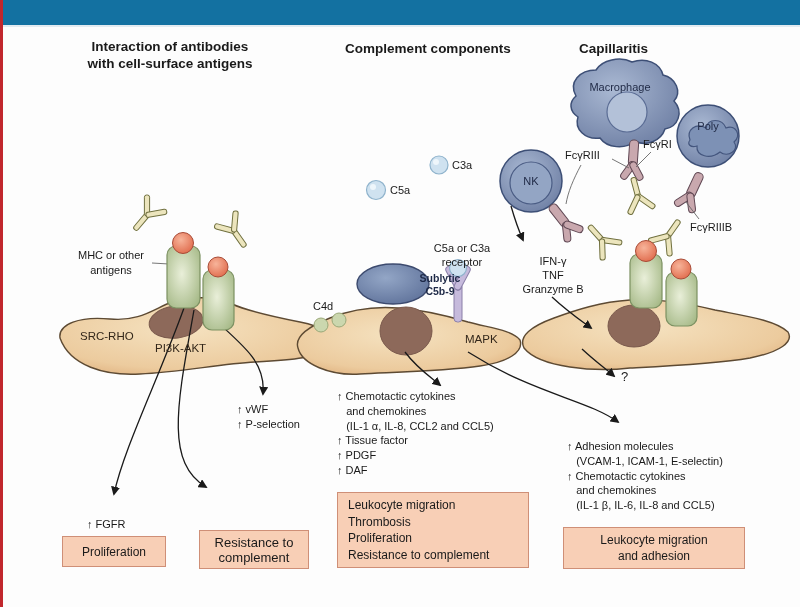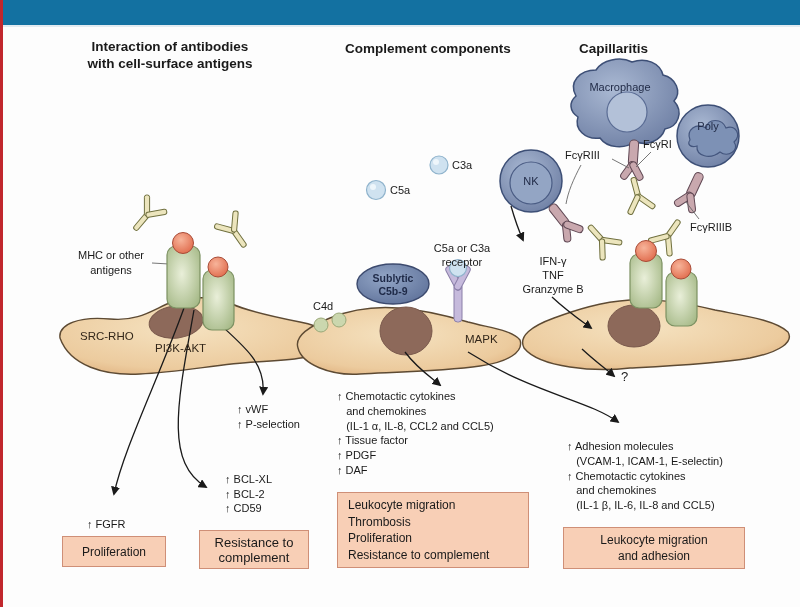--- a/index.html
+++ b/index.html
@@ -188,37 +188,34 @@
   <div class="lbl ttl" style="left:62px;top:38px;width:216px;">Interaction of antibodies
 with cell-surface antigens</div>
   <div class="lbl ttl" style="left:579px;top:40px;">Capillaritis</div>
 
   <div class="lbl ctr" style="left:68px;top:248px;width:86px;">MHC or other
 antigens</div>
   <div class="lbl cellTxt" style="left:80px;top:329px;">SRC-RHO</div>
   <div class="lbl cellTxt" style="left:155px;top:341px;">PI3K-AKT</div>
   <div class="lbl" style="left:237px;top:402px;">↑ vWF
 ↑ P-selection</div>
-  <div class="lbl" style="left:225px;top:472px;">↑ BCL-XL
-↑ BCL-2
-↑ CD59</div>
   <div class="lbl" style="left:87px;top:517px;">↑ FGFR</div>
   <div class="pinkbox" style="left:62px;top:536px;width:104px;height:31px;">
     <span>Proliferation</span>
   </div>
   <div class="pinkbox" style="left:199px;top:530px;width:110px;height:39px;">
     <span style="font-size:13px;line-height:15px;">Resistance to
 complement</span>
   </div>
 
   <div class="lbl" style="left:390px;top:183px;">C5a</div>
   <div class="lbl" style="left:452px;top:158px;">C3a</div>
   <div class="lbl ctr" style="left:412px;top:242px;width:100px;line-height:13.5px;">C5a or C3a
 receptor</div>
-  <div class="subTxt" style="left:358px;top:272px;width:70px;">Sublytic
+  <div class="subTxt" style="left:358px;top:272px;width:70px;padding-left:47px;">Sublytic
 C5b-9</div>
   <div class="lbl" style="left:313px;top:299px;">C4d</div>
   <div class="lbl cellTxt" style="left:465px;top:332px;">MAPK</div>
   <div class="lbl" style="left:337px;top:389px;width:208px;line-height:14.8px;">↑ Chemotactic cytokines
 &nbsp;&nbsp;&nbsp;and chemokines
 &nbsp;&nbsp;&nbsp;(IL-1 α, IL-8, CCL2 and CCL5)
 ↑ Tissue factor
 ↑ PDGF
 ↑ DAF</div>
   <div class="pinkbox leftalign" style="left:337px;top:492px;width:192px;height:76px;">

